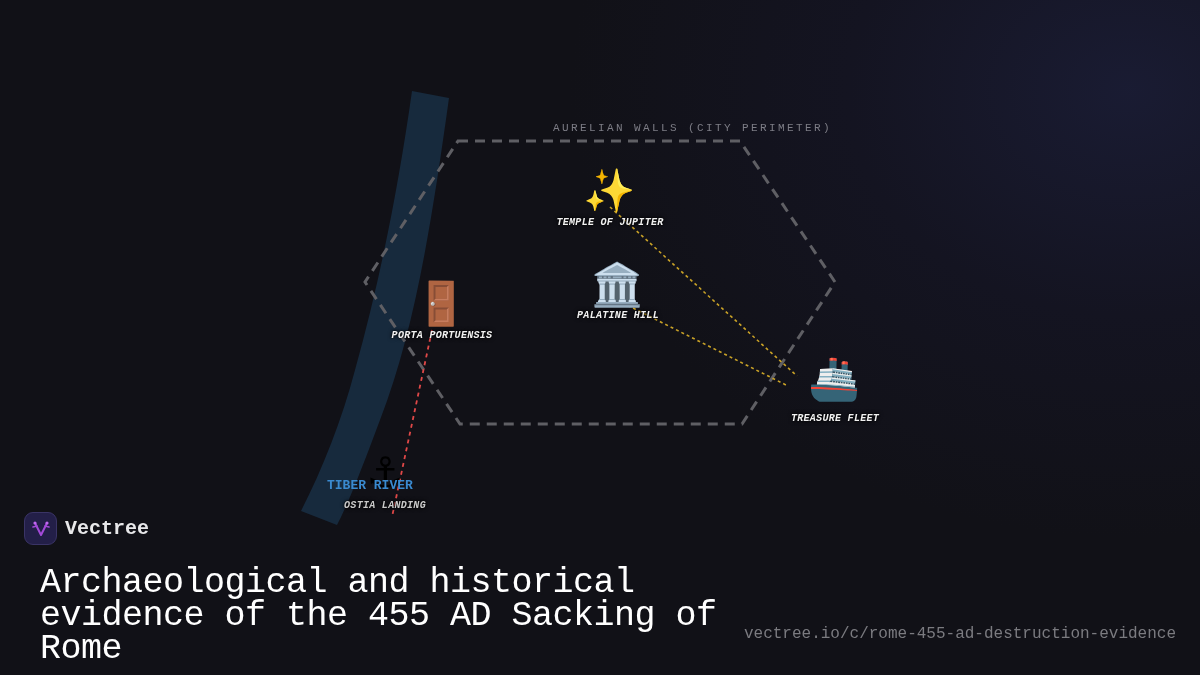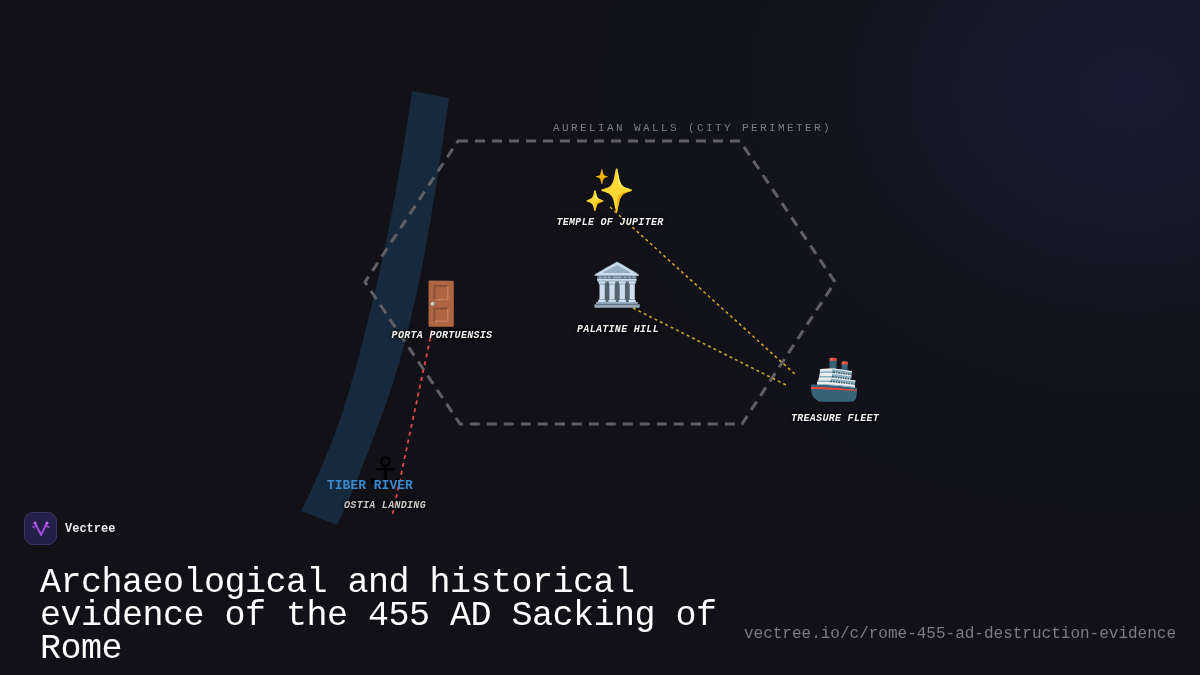--- a/index.html
+++ b/index.html
@@ -29,21 +29,21 @@
   .river-label {
     position: absolute; left: 327px; top: 478px;
     font-size: 13px; font-weight: bold; color: #3a8ad0;
   }
   .brand { position: absolute; left: 24px; top: 512px; display: flex; align-items: center; gap: 8px; }
   .brand-logo {
     width: 33px; height: 33px; border-radius: 9px;
     background: #231f48; border: 1px solid #3a3466;
     display: flex; align-items: center; justify-content: center; box-sizing: border-box;
   }
-  .brand-name { font-size: 12px; font-weight: bold; color: #e8e8ea; }
+  .brand-name { font-size: 20px; font-weight: bold; color: #e8e8ea; }
   .title {
     position: absolute; left: 24px; top: 551px; width: 760px; margin: 16px;
     font-family: "Liberation Mono", "DejaVu Sans Mono", monospace;
     font-size: 35px; font-weight: normal; line-height: 33px; color: #ffffff;
     letter-spacing: -0.5px;
   }
   .url {
     position: absolute; right: 24px; top: 625px;
     font-size: 16px; color: #7b7b80;
   }
@@ -66,21 +66,21 @@
 
 <div class="perimeter-label">AURELIAN WALLS (CITY PERIMETER)</div>
 
 <div class="node" style="left:610px; top:168px;">
   <span class="emoji">✨</span>
   <span class="label" style="margin-top:3px;">TEMPLE OF JUPITER</span>
 </div>
 
 <div class="node" style="left:618px; top:262px;">
   <span class="emoji">🏛️</span>
-  <span class="label" style="margin-top:16px;text-align:center;">PALATINE HILL</span>
+  <span class="label" style="margin-top:2px;text-align:center;">PALATINE HILL</span>
 </div>
 
 <div class="node" style="left:442px; top:281px;">
   <span class="emoji">🚪</span>
   <span class="label" style="margin-top:3px;">PORTA PORTUENSIS</span>
 </div>
 
 <div class="node" style="left:835px; top:356px;">
   <span class="emoji">🚢</span>
   <span class="label" style="margin-top:11px;">TREASURE FLEET</span>

